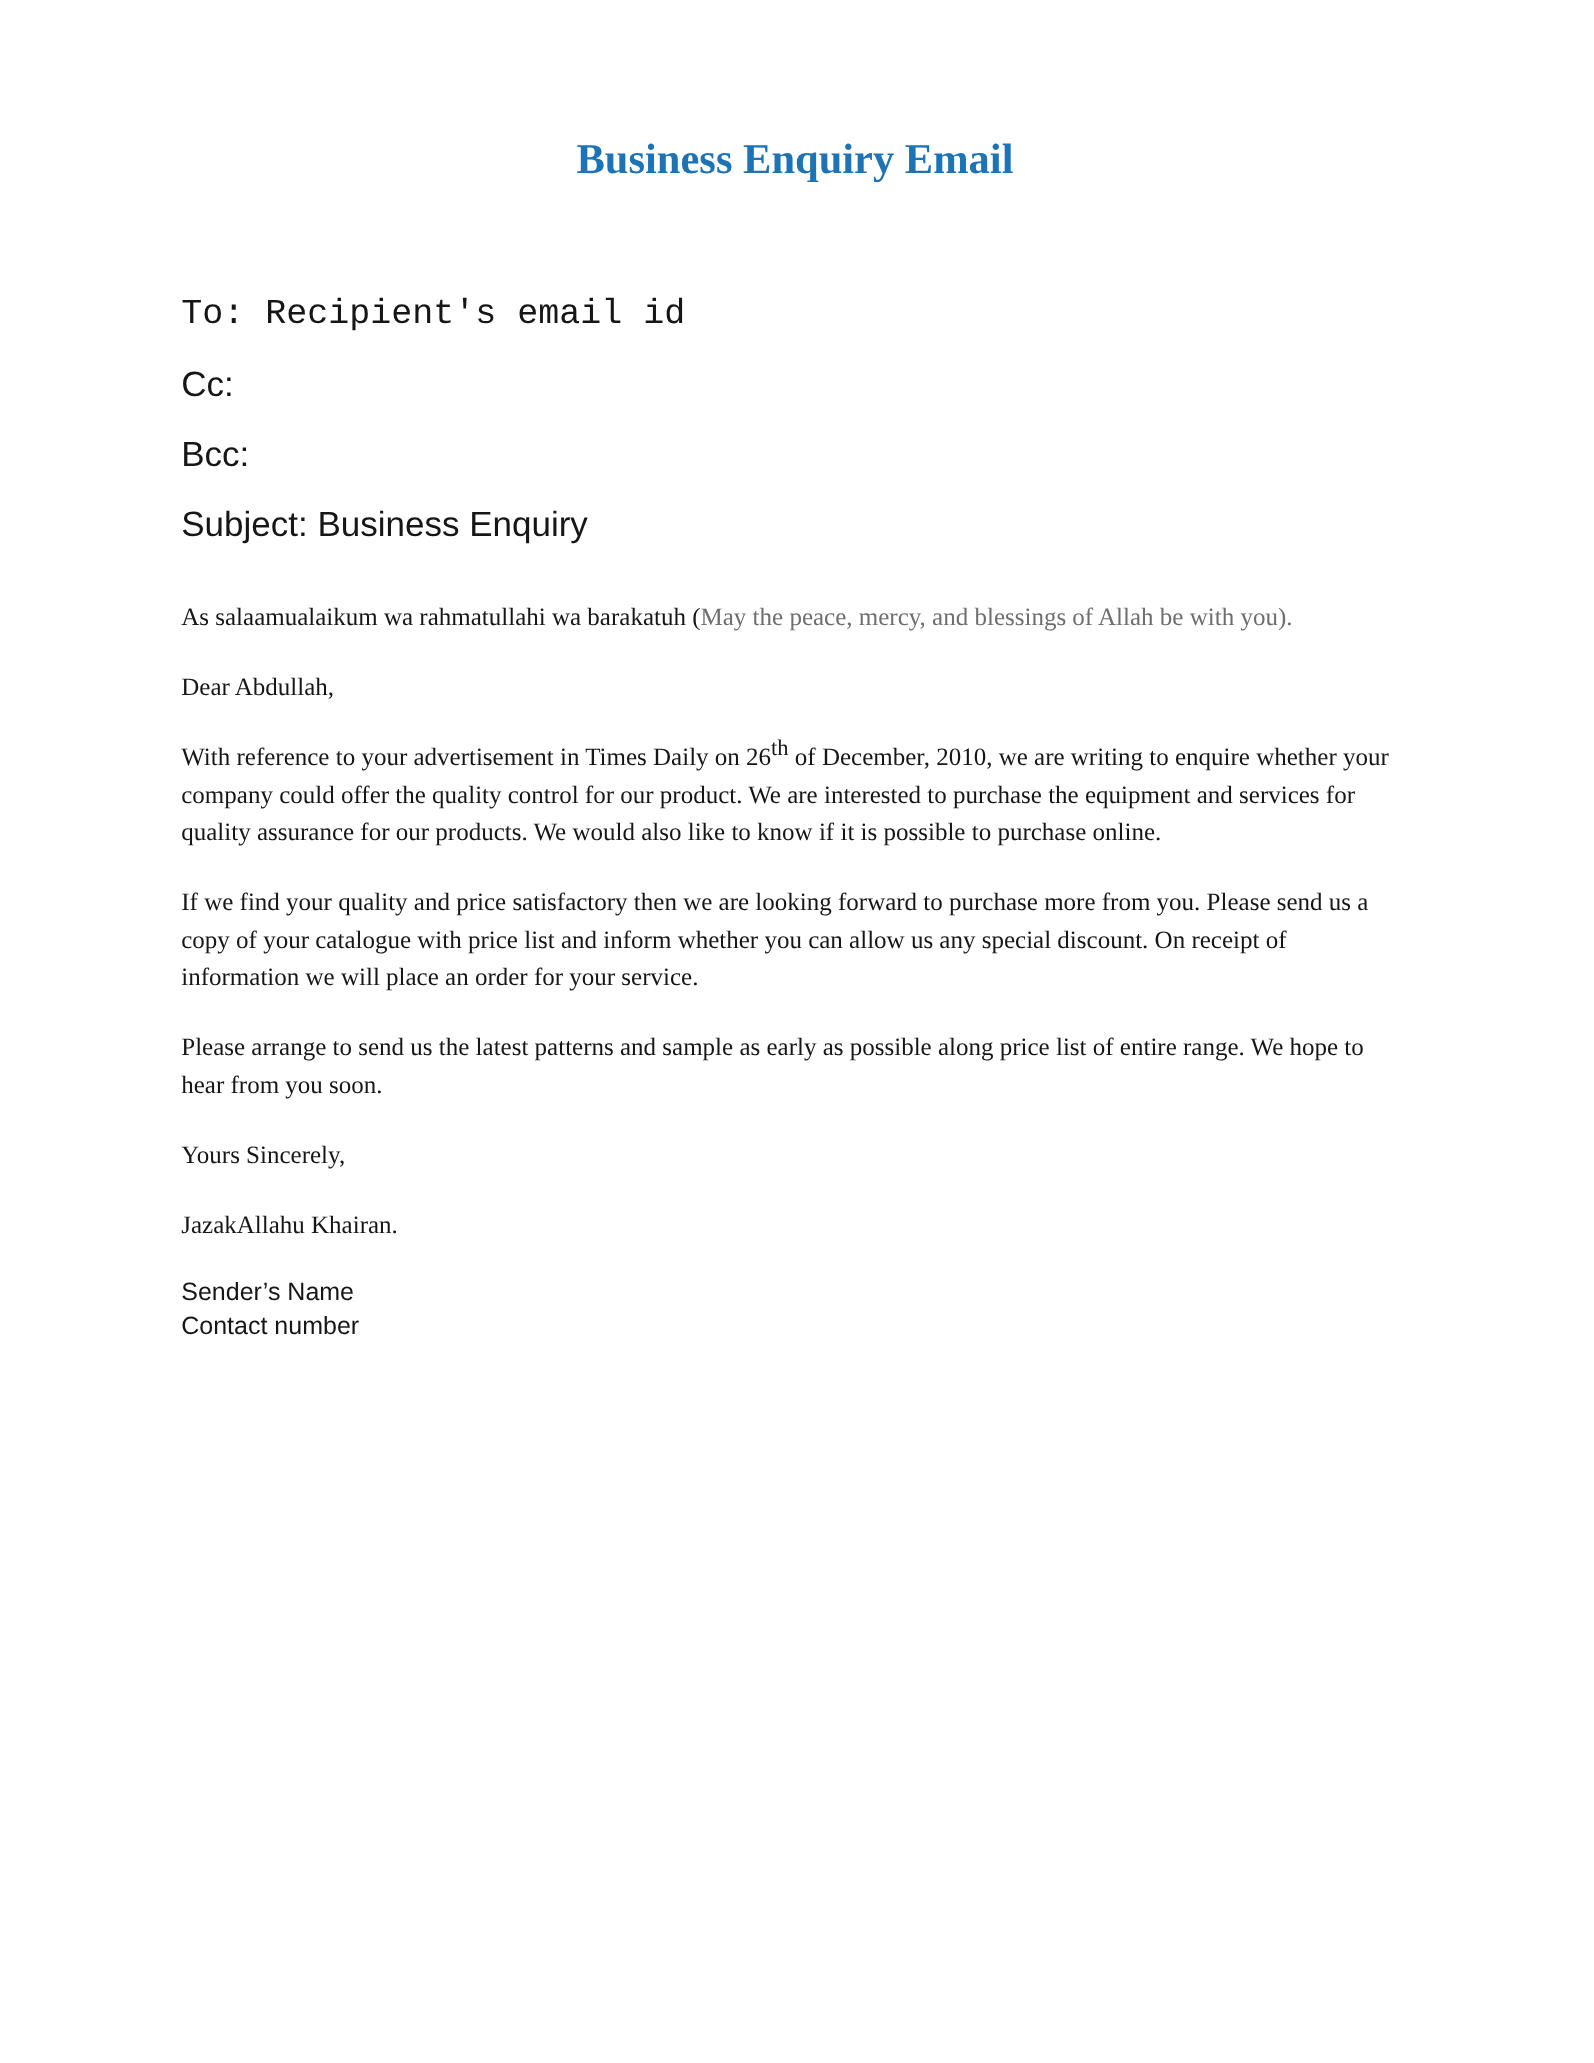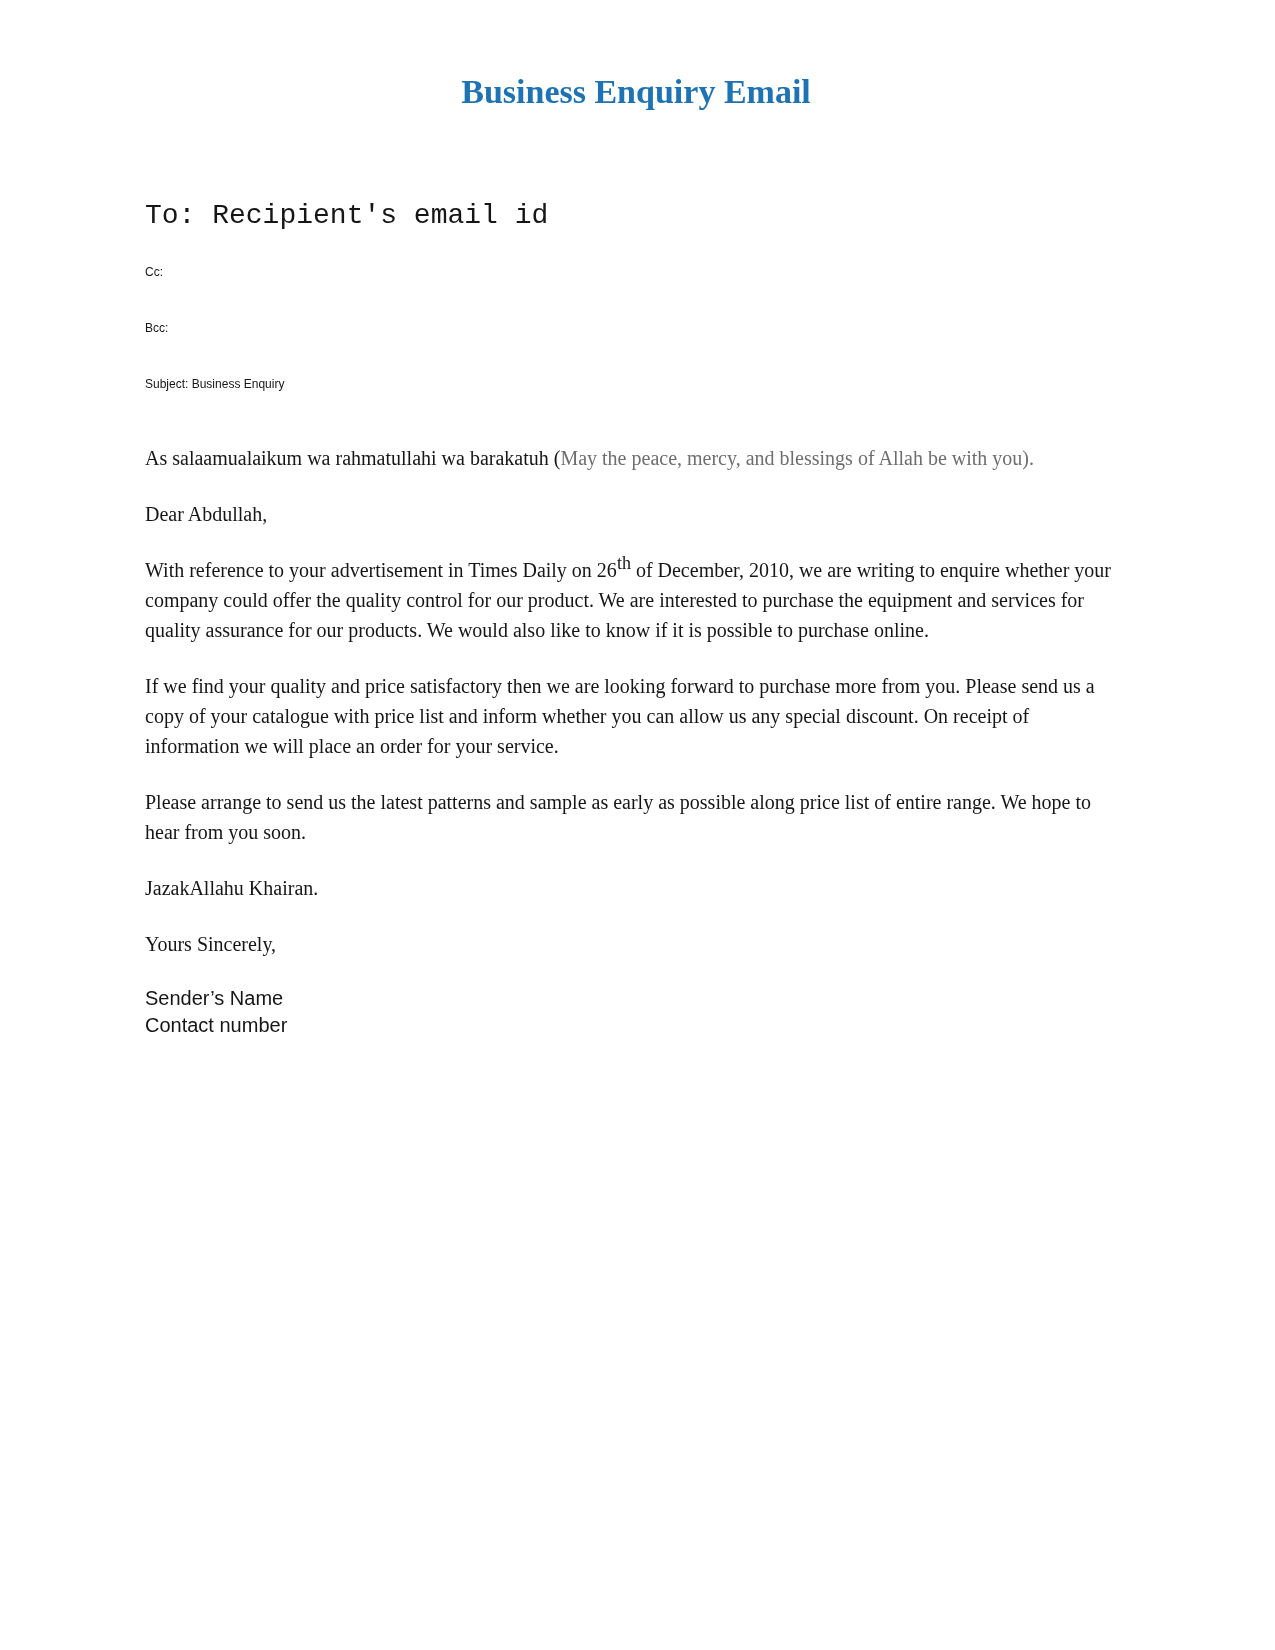--- a/index.html
+++ b/index.html
@@ -6,36 +6,36 @@
     margin: 0;
     padding: 0;
     background: #ffffff;
   }
   .page {
     position: relative;
     width: 1275px;
     height: 1650px;
     box-sizing: border-box;
     background: #ffffff;
-    padding: 70px 148px 0 145px;
+    padding: 106px 148px 0 145px;
     font-family: "Liberation Sans", sans-serif;
     color: #161616;
     overflow: hidden;
   }
   .doc-title {
     font-family: "Liberation Serif", serif;
     font-weight: bold;
     font-size: 34px;
     line-height: 44px;
     text-align: center;
     color: #1E73B5;
     margin: 0 0 88px 0;
   }
   .hdr-line {
-    font-size: 12px;
+    font-size: 28px;
     line-height: 28px;
     margin: 0 0 28px 0;
     white-space: pre-wrap;
   }
   .hdr-line.serif {
     font-family: Liberation Mono, monospace;
     font-size: 28px;
   }
   .hdr-line.subject {
     margin-bottom: 45px;
@@ -79,22 +79,22 @@
   <p class="para"><span>As salaamualaikum wa rahmatullahi wa barakatuh (</span><span class="muted">May the peace, mercy, and blessings of Allah be with you).</span></p>
 
   <p class="para">Dear Abdullah,</p>
 
   <p class="para"><span>With reference to your advertisement in Times Daily on 26</span><sup class="ord">th</sup><span> of December, 2010, we are writing to enquire whether your company could offer the quality control for our product. We are interested to purchase the equipment and services for quality assurance for our products. We would also like to know if it is possible to purchase online.</span></p>
 
   <p class="para">If we find your quality and price satisfactory then we are looking forward to purchase more from you. Please send us a copy of your catalogue with price list and inform whether you can allow us any special discount. On receipt of information we will place an order for your service.</p>
 
   <p class="para">Please arrange to send us the latest patterns and sample as early as possible along price list of entire range. We hope to hear from you soon.</p>
 
+  <p class="para">Yours Sincerely,</p>
+
   <p class="para">JazakAllahu Khairan.</p>
-
-  <p class="para">Yours Sincerely,</p>
 
   <div class="sig-block">
     <div class="sig-line">Sender’s Name</div>
     <div class="sig-line">Contact number</div>
   </div>
 
 </div>
 
 </body></html>

